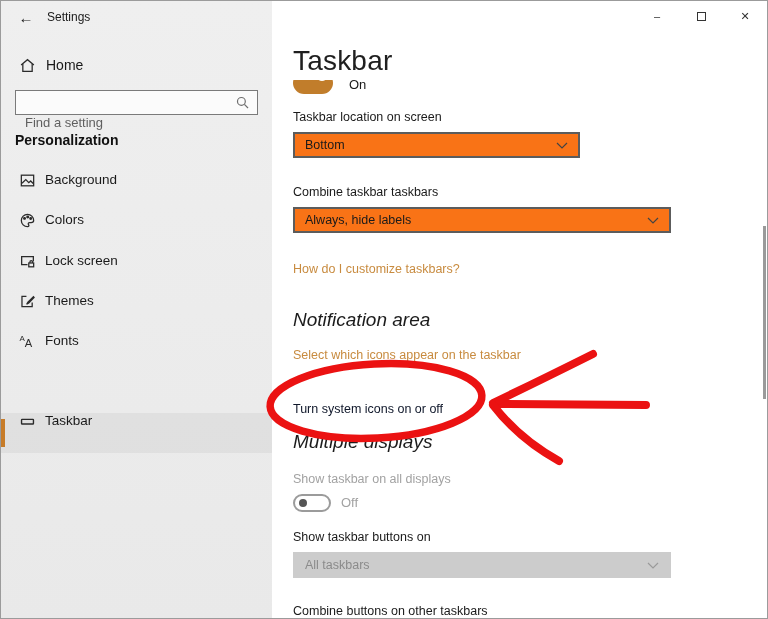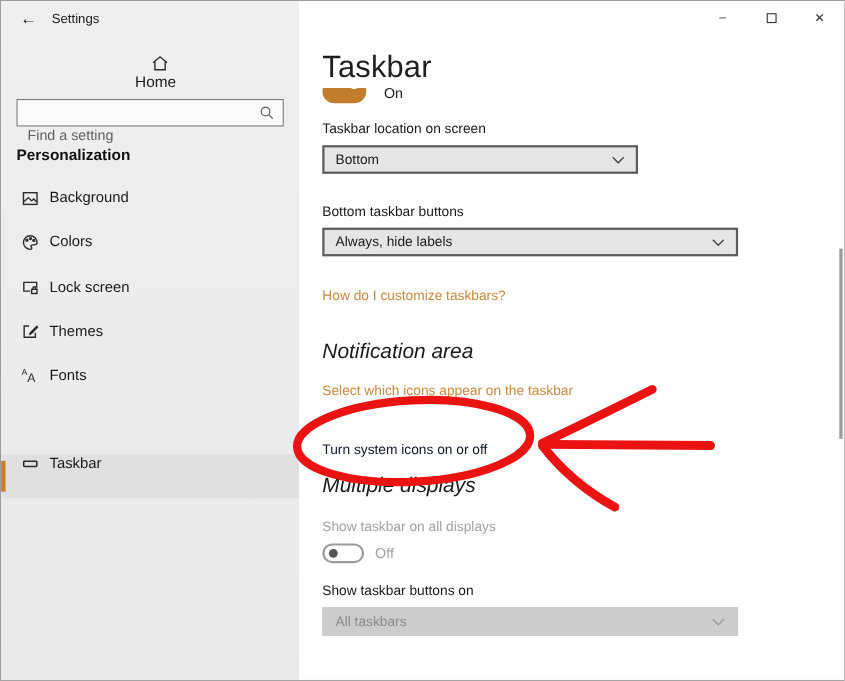--- a/index.html
+++ b/index.html
@@ -18,21 +18,21 @@
   .app-title { position:absolute; left:46px; top:9px; font-size:12px; color:#1a1a1a; }
   .win-controls { position:absolute; right:0; top:0; display:flex; height:30px; }
   .win-btn { width:44px; height:30px; display:flex; align-items:center; justify-content:center;
     font-size:11px; color:#333; }
   .max-glyph { width:9px; height:9px; border:1px solid #333; display:inline-block; }
 
   
   .sidebar { position:absolute; left:0; top:0; width:271px; height:619px;
     background:linear-gradient(180deg,#efefef 0%,#e9e9e9 100%); }
   .home-row { position:absolute; left:0; top:48px; width:271px; height:32px;
-    display:flex; align-items:center; cursor:pointer;flex-direction:column; }
+    display:flex; align-items:center; cursor:pointer; }
   .home-row .nav-icon { margin-left:18px; }
   .home-row .nav-label { margin-left:10px; font-size:14px; color:#1a1a1a; }
 
   .search-box { position:absolute; left:14px; top:89px; width:243px; height:25px;
     background:#fbfbfb; border:1px solid #7a7a7a; display:flex; align-items:center; }
   .search-box input { flex:1; border:none; outline:none; background:transparent;
     font-size:13px; color:#444; padding:0 6px 0 9px; font-family:inherit;margin-top:39px; }
   .search-box input::placeholder { color:#5f5f5f; }
   .search-glyph { margin-right:8px; display:flex; }
 
@@ -52,21 +52,21 @@
   .page-title { position:absolute; left:21px; top:44px; font-size:28px; font-weight:300;
     color:#1f1f1f; letter-spacing:0.2px; }
 
   .toggle-on-partial { position:absolute; left:21px; top:79px; width:40px; height:14px; overflow:hidden; }
   .toggle-on-pill { position:absolute; left:0; top:-8px; width:40px; height:22px; border-radius:11px; }
   .toggle-on-knob { position:absolute; right:5px; top:-3px; width:12px; height:12px;
     border-radius:50%; background:#fff; }
   .toggle-on-label { position:absolute; left:77px; top:76px; font-size:13px; color:#1a1a1a; }
 
   .field-label { position:absolute; font-size:12.5px; color:#1a1a1a; }
-  .dropdown { position:absolute; height:26px; border:2px solid #5c5c5c; background:#e5e5e5;
+  .dropdown { position:absolute; height:26px; border:2px solid #5c5c5c; background:#f97316;
     display:flex; align-items:center; justify-content:space-between; padding:0 10px; cursor:pointer; }
   .dropdown .dd-text { font-size:12.5px; color:#1a1a1a; }
   .dropdown.disabled { border-color:#cccccc; background:#cccccc; cursor:default; }
   .dropdown.disabled .dd-text { color:#8b8b8b; }
 
   .link { position:absolute; font-size:12.5px; cursor:pointer; }
   .section-heading { position:absolute; font-size:19px; font-weight:400; color:#1c1c1c;font-style:italic; }
 
   .label-disabled { color:#a2a2a2; }
   .toggle-off { position:absolute; left:21px; top:493px; width:38px; height:18px;
@@ -201,21 +201,21 @@
     <div class="field-label" style="left:21px; top:109px">Taskbar location on screen</div>
     <div class="dropdown" style="left:21px; top:131px; width:287px">
       <span class="dd-text">Bottom</span>
       <span>
         <svg class="ic" width="12" height="7" viewBox="0 0 12 7" fill="none" stroke="#444" stroke-width="1.2">
           <polyline points="1,1 6,6 11,1"></polyline>
         </svg>
       </span>
     </div>
 
-    <div class="field-label" style="left:21px; top:184px">Bottom taskbar buttons</div>
+    <div class="field-label" style="left:21px; top:184px">Combine taskbar taskbars</div>
     <div class="dropdown" style="left:21px; top:206px; width:378px">
       <span class="dd-text">Always, hide labels</span>
       <span>
         <svg class="ic" width="12" height="7" viewBox="0 0 12 7" fill="none" stroke="#444" stroke-width="1.2">
           <polyline points="1,1 6,6 11,1"></polyline>
         </svg>
       </span>
     </div>
 
     <div class="link" style="left:21px; top:261px; color:#c88b3f">How do I customize taskbars?</div>
@@ -237,20 +237,21 @@
     <div class="field-label" style="left:21px; top:529px">Show taskbar buttons on</div>
     <div class="dropdown disabled" style="left:21px; top:551px; width:378px">
       <span class="dd-text">All taskbars</span>
       <span>
         <svg class="ic" width="12" height="7" viewBox="0 0 12 7" fill="none" stroke="#9a9a9a" stroke-width="1.2">
           <polyline points="1,1 6,6 11,1"></polyline>
         </svg>
       </span>
     </div>
 
+    <div class="field-label" style="left:21px; top:603px">Combine buttons on other taskbars</div>
 
     <div class="scrollbar-thumb"></div>
   </div>
 
   <svg class="annotation-layer" viewBox="0 0 768 619">
     <ellipse cx="375" cy="400" rx="106" ry="37" fill="none" stroke="#eb1212" stroke-width="7.5" stroke-linecap="round" transform="rotate(-3 375 400)"></ellipse>
     <g fill="none" stroke="#eb1212" stroke-width="8" stroke-linecap="round">
       <path d="M 645 404 L 496 403"></path>
       <path d="M 492 402 Q 536 381 592 353"></path>
       <path d="M 492 404 Q 518 438 558 460"></path>

